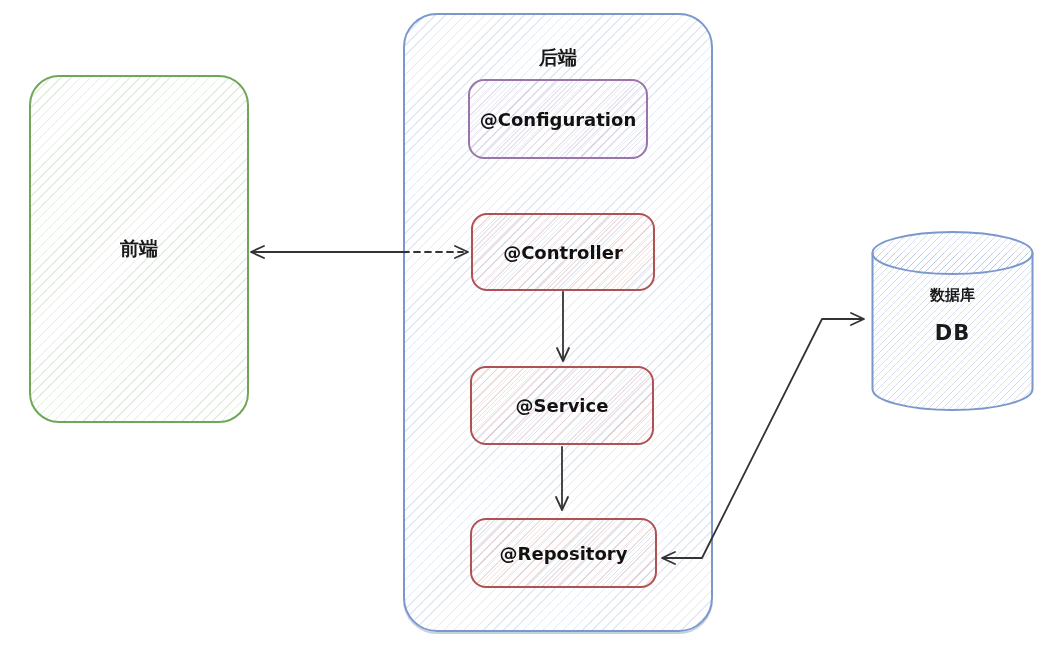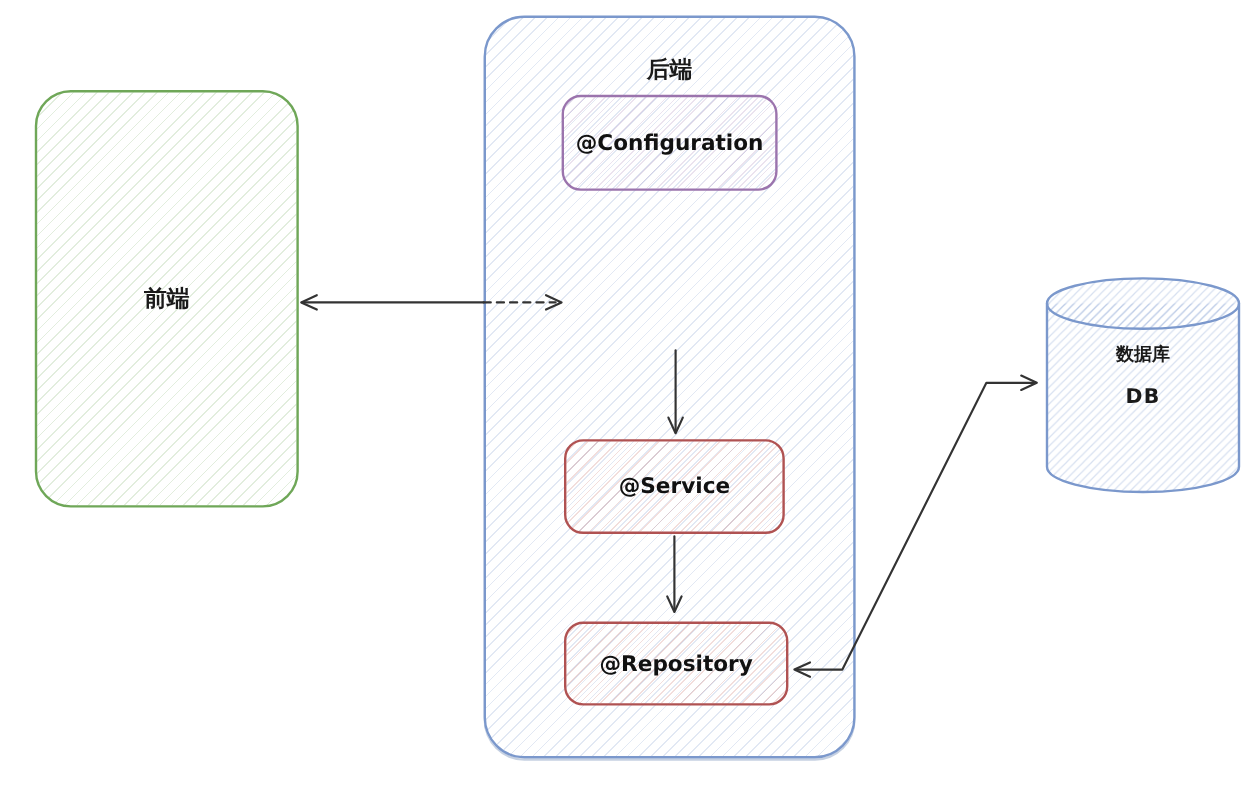--- a/index.html
+++ b/index.html
@@ -53,38 +53,41 @@
   .comp-repository{left:65px;top:503px;width:187px;height:70px;}
 
   .overlay{position:absolute;left:0;top:0;width:1046px;height:656px;pointer-events:none;z-index:5;}
 
   .db-labels{
     position:absolute;left:872px;top:286px;width:161px;z-index:6;
     display:flex;flex-direction:column;align-items:center;gap:16px;
     font-weight:700;color:#1a1a1a;
   }
   .db-name{font-size:15px;}
-  .db-abbr{font-size:17px;letter-spacing:1px;}
+  .db-abbr{font-size:21px;letter-spacing:1px;}
 </style>
 </head>
 <body>
 
 <div class="canvas">
 
   <div class="node frontend-box hatch-green">
     <span class="lbl">前端</span>
   </div>
 
   <div class="node backend-box hatch-blue">
     <div class="backend-title">后端</div>
 
     <div class="component comp-configuration comp-purple hatch-purple">
       <span class="lbl">@Configuration</span>
     </div>
 
+    <div class="component comp-controller comp-red hatch-red">
+      <span class="lbl">@Controller</span>
+    </div>
 
     <div class="component comp-service comp-red hatch-red">
       <span class="lbl">@Service</span>
     </div>
 
     <div class="component comp-repository comp-red hatch-red">
       <span class="lbl">@Repository</span>
     </div>
   </div>
 

